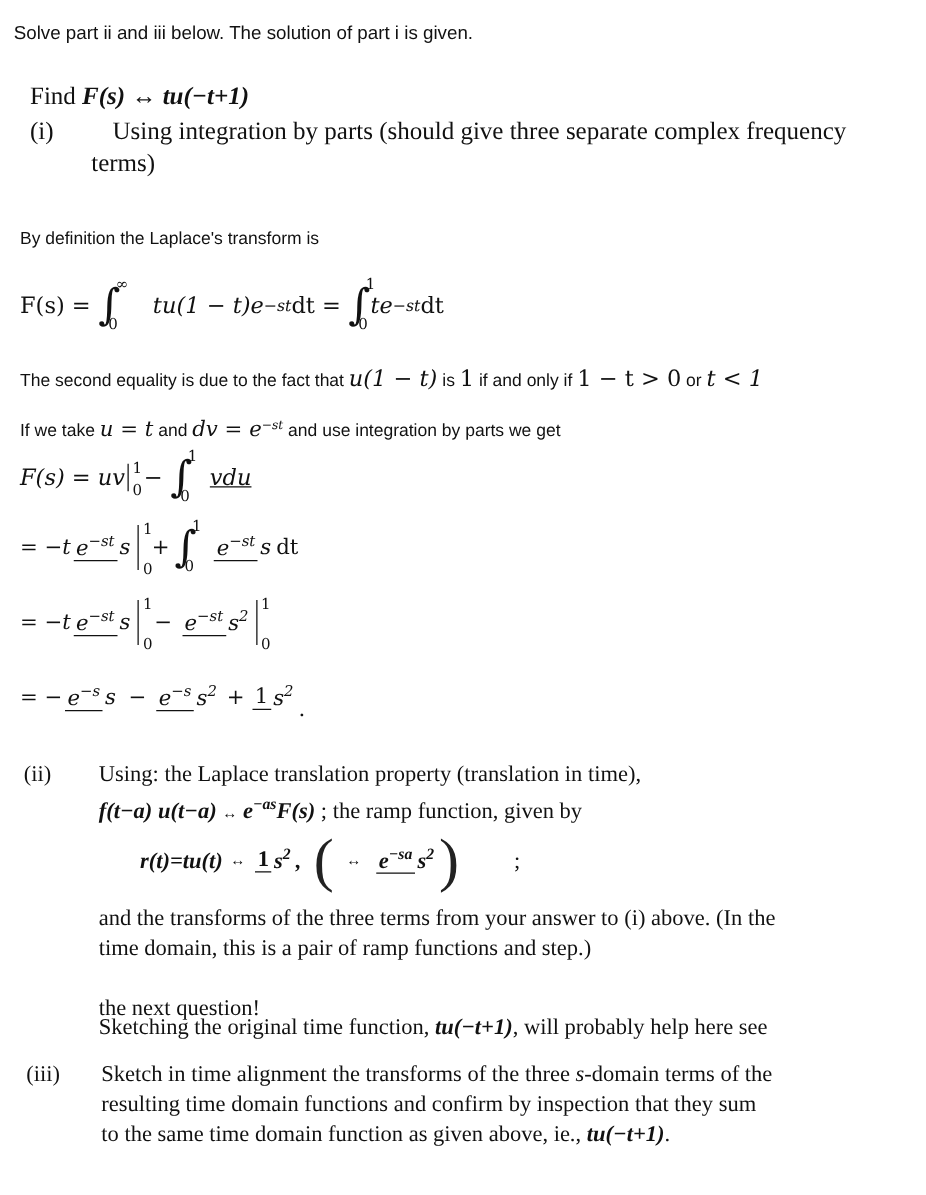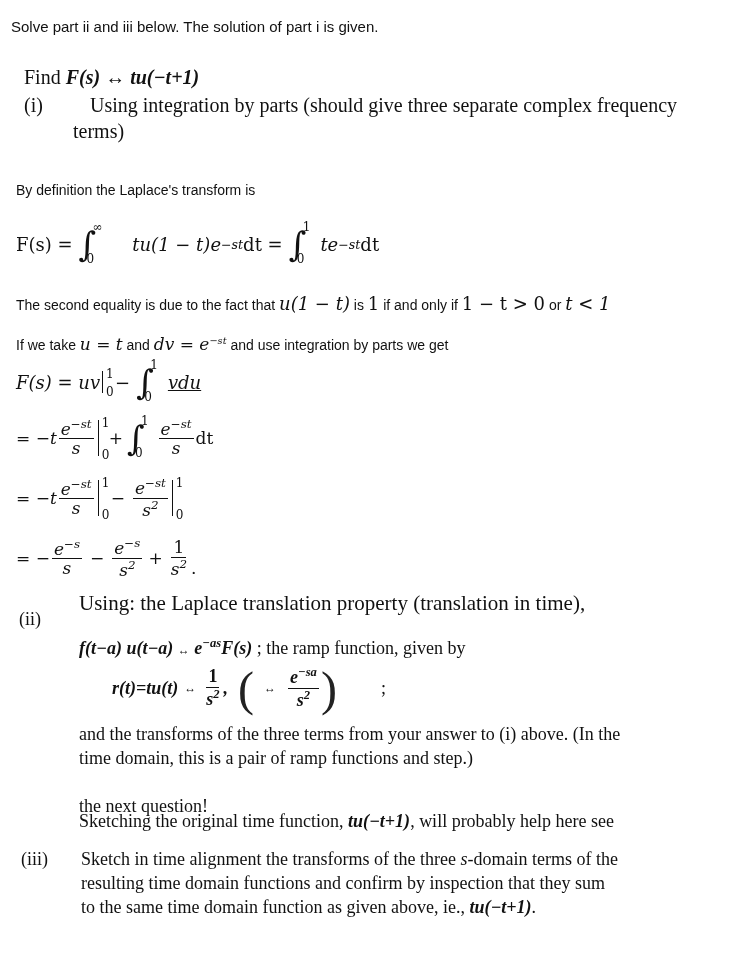--- a/index.html
+++ b/index.html
@@ -3,21 +3,21 @@
 <meta charset="utf-8">
 <style>
   html, body { margin: 0; padding: 0; background: #ffffff; }
   body { width: 741px; height: 956px; position: relative; overflow: hidden; color: #111; }
   .abs { position: absolute; white-space: nowrap; }
   .sans { font-family: "Liberation Sans", "DejaVu Sans", sans-serif; }
   .serif { font-family: "Liberation Serif", "DejaVu Serif", serif; text-align: center; }
   .math { font-family: "DejaVu Serif", "Liberation Serif", serif; }
   .it { font-style: italic; }
   .bi { font-style: italic; font-weight: bold; }
-  .frac { display: inline-flex; flex-direction: column; align-items: center; vertical-align: middle; margin: 0 2px; }
+  .frac { display: inline-flex; flex-direction: row; align-items: center; vertical-align: middle; margin: 0 2px; }
   .frac .num { border-bottom: 1px solid #111; padding: 0 2px; line-height: 1.1; }
   .frac .den { padding: 0 2px; line-height: 1.1; }
   .int { font-size: 34px; line-height: 1; vertical-align: middle; position: relative; display: inline-block; }
   .lim { position: absolute; font-size: 12px; font-style: normal; }
   .lim.up { top: -6px; left: 14px; }
   .lim.lo { bottom: -4px; left: 8px; }
   sup, sub { font-size: 70%; }
   .bar { display: inline-block; border-left: 1px solid #111; height: 36px; vertical-align: middle; position: relative; margin: 0 6px 0 2px; }
   .bar .bu { position: absolute; top: -4px; left: 3px; font-size: 12px; }
   .bar .bl { position: absolute; bottom: -6px; left: 3px; font-size: 12px; }
@@ -35,25 +35,25 @@
 
 <div class="abs serif" style="left:24px; top:94px; font-size:20px;">(i)</div>
 <div class="abs serif" style="left:90px; top:94px; font-size:20px;">Using integration by parts (should give three separate complex frequency</div>
 <div class="abs serif" style="left:73px; top:120px; font-size:20px;">terms)</div>
 
 <div class="abs sans" style="left:16px; top:182px; font-size:14px;">By definition the Laplace's transform is</div>
 
 <div class="abs math" style="left:16px; top:222px; font-size:18px; height:44px; display:flex; align-items:center;">
   <span>F(s) =</span>
   <span class="int" style="margin-left:6px;">∫<span class="lim up">∞</span><span class="lim lo">0</span></span>
-  <span class="it" style="margin-left:36px;">tu(1 − t)e</span>
+  <span class="it" style="margin-left:26px;">tu(1 − t)e</span>
     <sup class="it">−st</sup>
   <span>dt =</span>
   <span class="int" style="margin-left:6px;">∫<span class="lim up">1</span><span class="lim lo">0</span></span>
-  <span class="it" style="margin-left:14px;">te</span>
+  <span class="it" style="">te</span>
     <sup class="it">−st</sup>
   <span>dt</span>
 </div>
 
 <div class="abs sans" style="left:16px; top:293px; font-size:14px;">
   <span>The second equality is due to the fact that</span>
   <span class="math it" style="font-size:18px;">u(1 − t)</span>
   <span>is</span>
   <span class="math" style="font-size:18px;">1</span>
   <span>if and only if</span>
@@ -134,21 +134,21 @@
     </span>
   <span style="margin:0 4px;">+</span>
   <span class="frac">
       <span class="num">1</span>
       <span class="den it"><span>s</span><sup>2</sup></span>
     </span>
   <span style="align-self:flex-end; margin-bottom:6px;">.</span>
 </div>
 
 <div class="abs serif" style="left:19px; top:609px; font-size:18px;">(ii)</div>
-<div class="abs serif" style="left:79px; top:591px; font-size:21px;font-family:Liberation Serif, serif;">Using: the Laplace translation property (translation in time),</div>
+<div class="abs serif" style="left:79px; top:609px; font-size:18px;font-family:Liberation Serif, serif;">Using: the Laplace translation property (translation in time),</div>
 <div class="abs serif" style="left:79px; top:636px; font-size:18px;">
   <span class="bi">f(t−a) u(t−a)</span>
   <span style="font-size:12px;">↔</span>
   <span class="bi">e</span><sup class="bi">−as</sup><span class="bi">F(s)</span>
   <span>; the ramp function, given by</span>
 </div>
 <div class="abs serif" style="left:112px; top:660px; font-size:18px; height:56px; display:flex; align-items:center;">
   <span class="bi">r(t)=tu(t)</span>
   <span style="font-size:12px; margin:0 6px;">↔</span>
   <span class="frac" style="font-weight:bold;">

